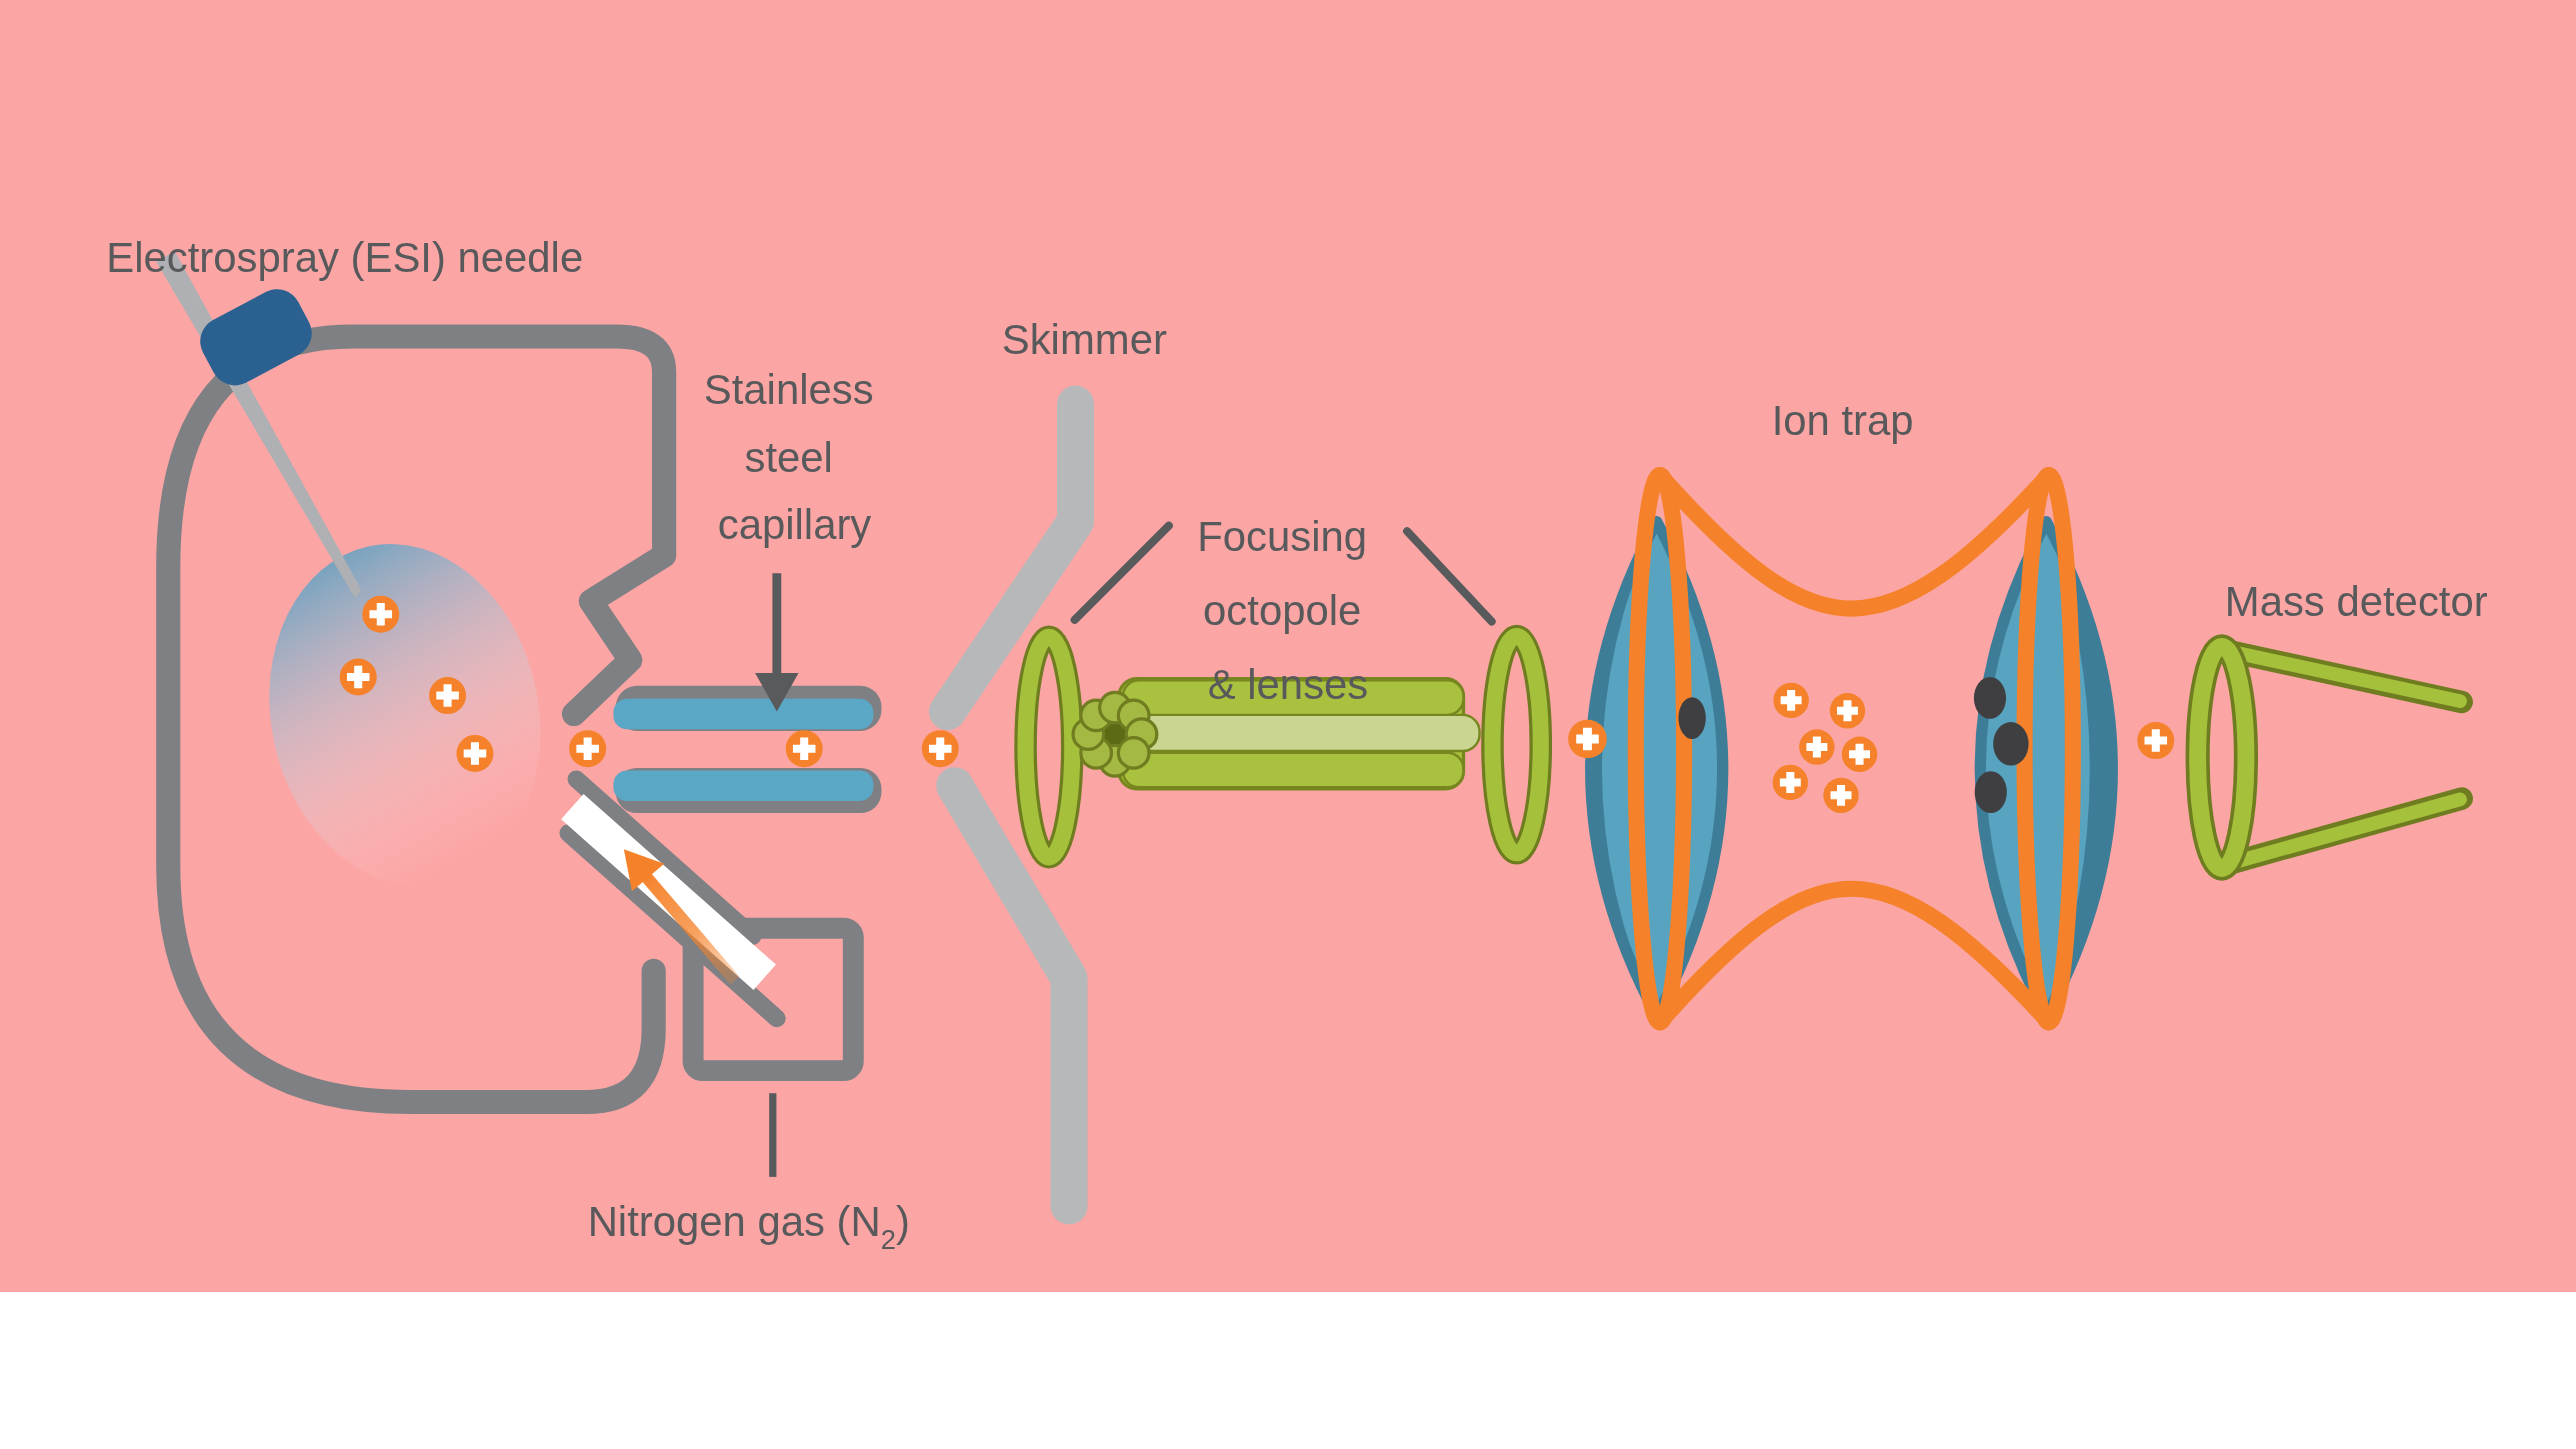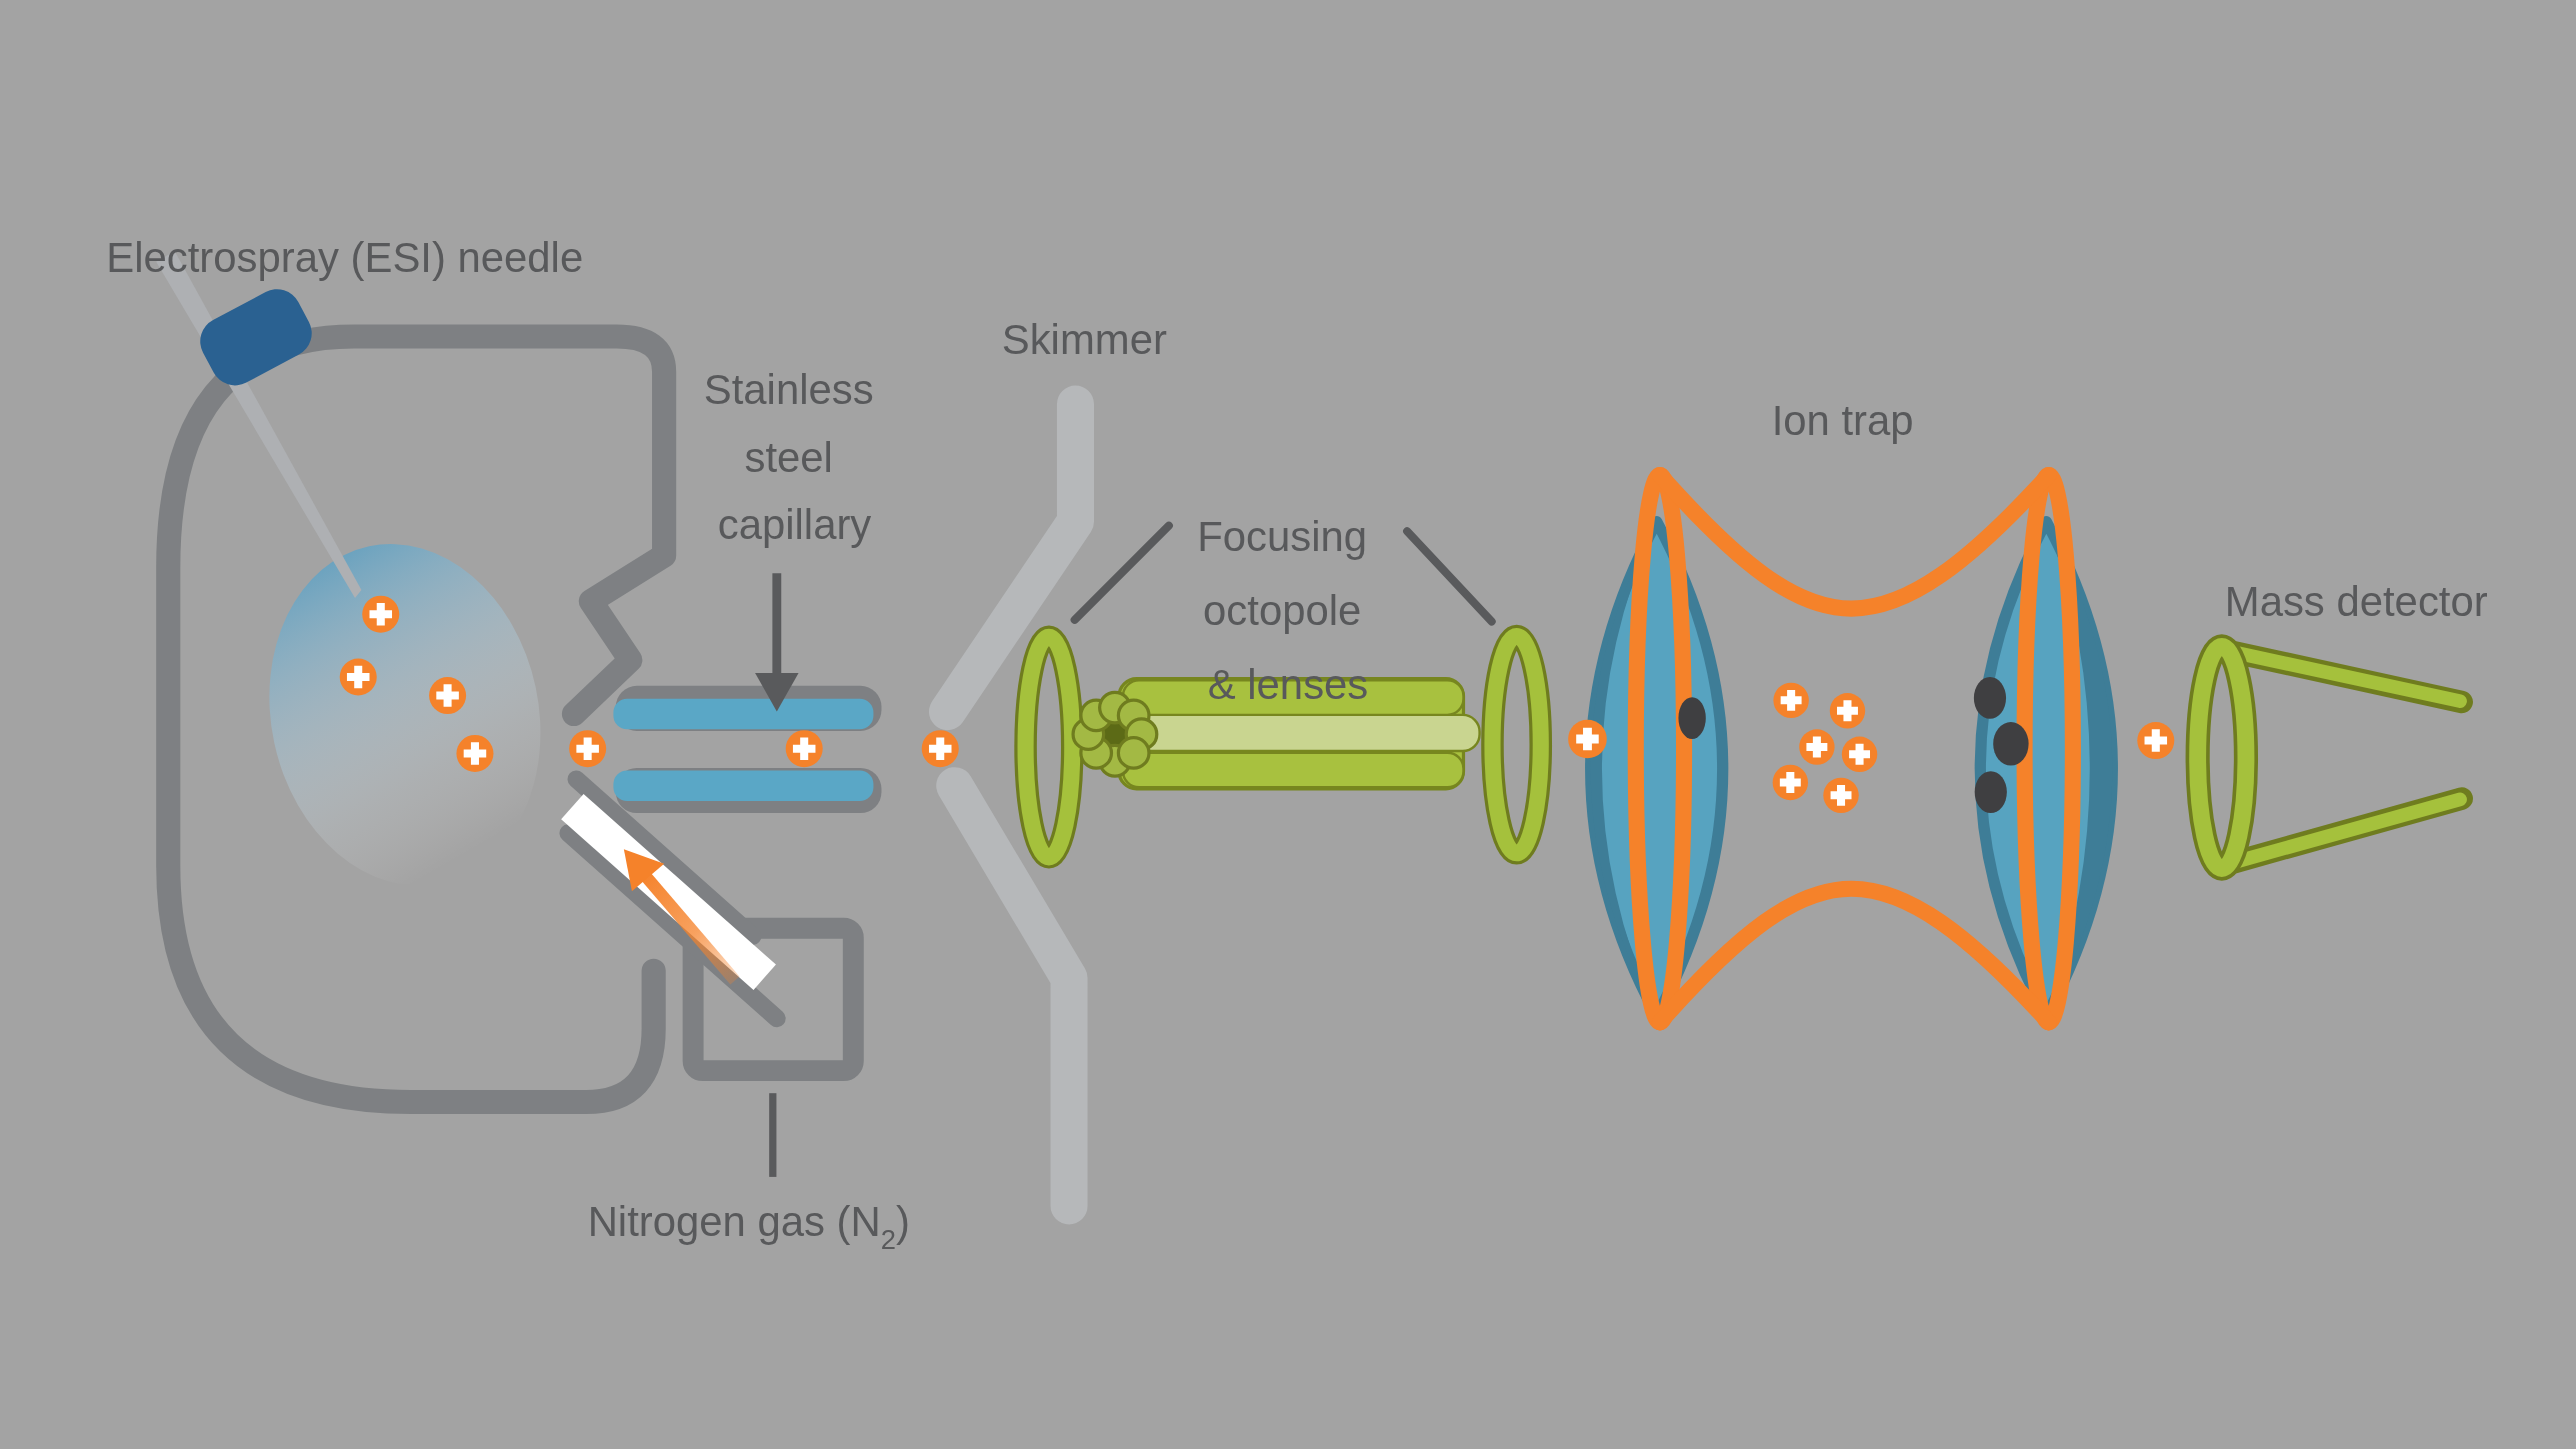--- a/index.html
+++ b/index.html
@@ -1,16 +1,16 @@
 <!DOCTYPE html>
 <html style="font-size:13px"><head>
 <meta charset="utf-8">
 <style>
   html,body{margin:0;padding:0;background:#ffffff;}
-  #stage{position:relative;width:2576px;height:1449px;background:#a3a3a3;overflow:hidden;
+  #stage{position:relative;width:2576px;height:1292px;background:#fca5a5;overflow:hidden;
          font-family:"Liberation Sans", sans-serif;}
   svg{position:absolute;left:0;top:0;}
   text{fill:#58595B;font-family:"Liberation Sans", sans-serif;font-size:52px;}
   .sub{font-size:34px;}
 </style>
 </head>
 <body>
 
 <div id="stage">
 <svg width="2576" height="1449" viewBox="0 0 3200 1800">

